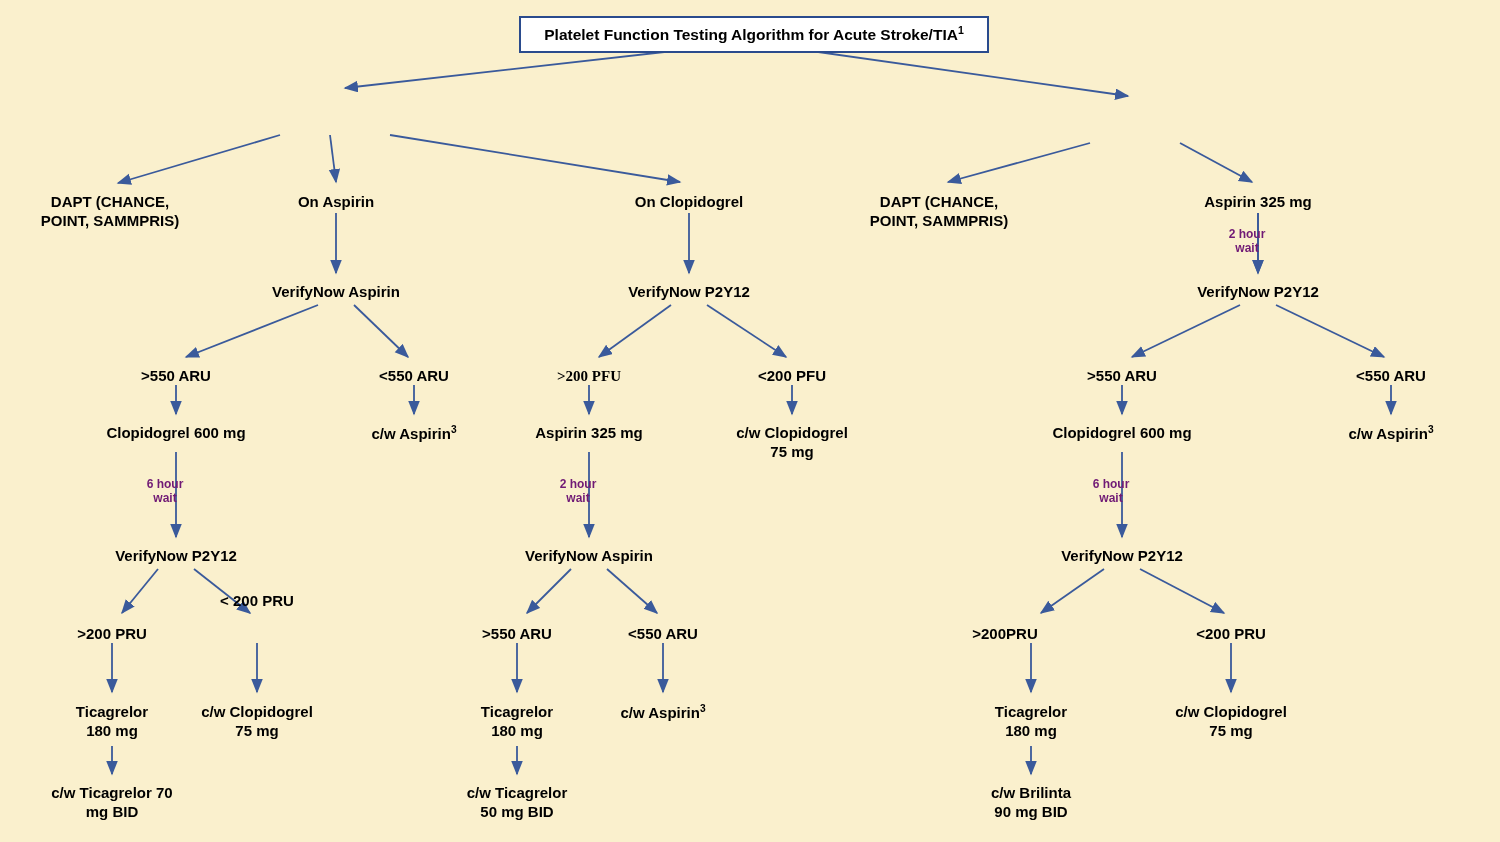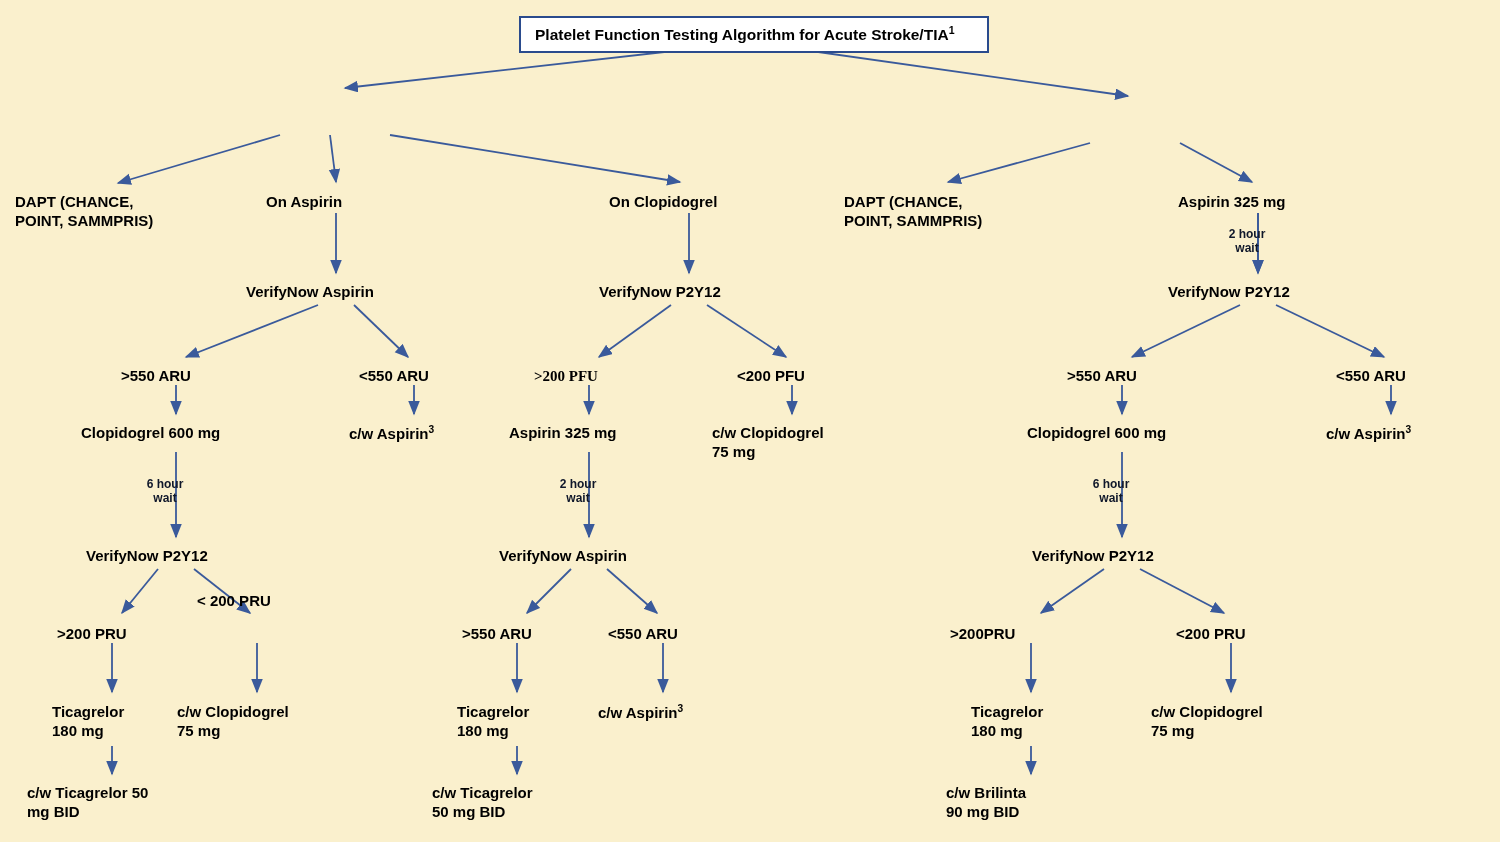--- a/index.html
+++ b/index.html
@@ -18,42 +18,42 @@
   svg.edges {
     position: absolute;
     left: 0;
     top: 0;
     width: 1500px;
     height: 842px;
     pointer-events: none;
   }
   .node {
     position: absolute;
-    text-align: left;
+    text-align: center;
     font-weight: bold;
     color: #000000;
     line-height: 1.25;
     white-space: pre-line;
     font-size: 15px;
     transform: translateX(-50%);
   }
   .node.boxed {
     background: #ffffff;
     border: 2px solid #2a4b8d;
     padding: 6px 14px;
     box-sizing: border-box;
   }
   .node.title {
     font-size: 15.5px;
   }
   .wait-label {
     position: absolute;
     font-size: 12px;
     font-weight: bold;
-    color: #0f172a;
+    color: #701a75;
     line-height: 1.15;
     text-align: center;
     white-space: pre-line;
     transform: translateX(-50%);
   }
   sup {
     font-size: 0.68em;
     vertical-align: super;
   }
 </style>
@@ -175,21 +175,21 @@
   <div class="node" style="left:257px; top:703px; width:160px;">c/w Clopidogrel
 75 mg</div>
   <div class="node" style="left:517px; top:703px; width:120px;">Ticagrelor
 180 mg</div>
   <div class="node" style="left:663px; top:703px; width:130px;"><span>c/w Aspirin</span><sup>3</sup></div>
   <div class="node" style="left:1031px; top:703px; width:120px;">Ticagrelor
 180 mg</div>
   <div class="node" style="left:1231px; top:703px; width:160px;">c/w Clopidogrel
 75 mg</div>
 
-  <div class="node" style="left:112px; top:784px; width:170px;">c/w Ticagrelor 50
+  <div class="node" style="left:112px; top:784px; width:170px;">c/w Ticagrelor 70
 mg BID</div>
   <div class="node" style="left:517px; top:784px; width:170px;">c/w Ticagrelor
 50 mg BID</div>
   <div class="node" style="left:1031px; top:784px; width:170px;">c/w Brilinta
 90 mg BID</div>
 
   <div class="wait-label" style="left:1247px; top:228px;">2 hour
 wait</div>
   <div class="wait-label" style="left:165px; top:478px;">6 hour
 wait</div>

